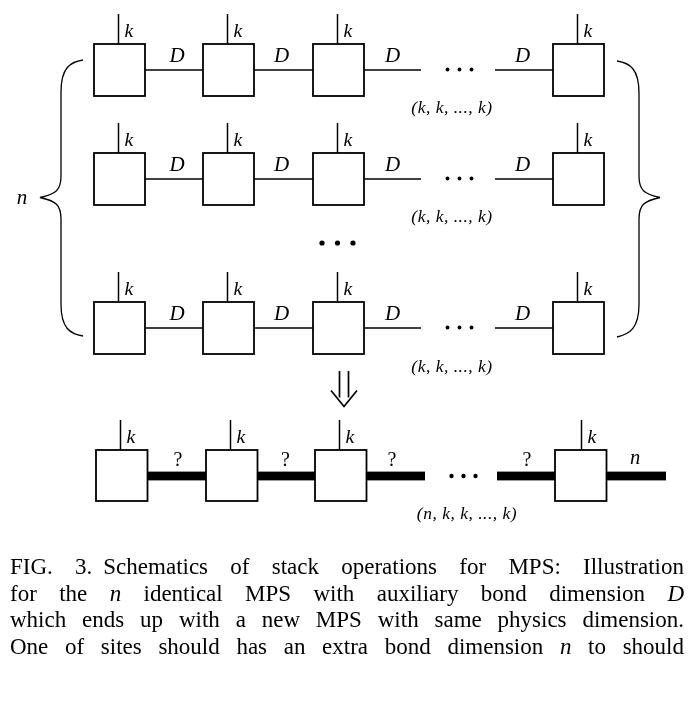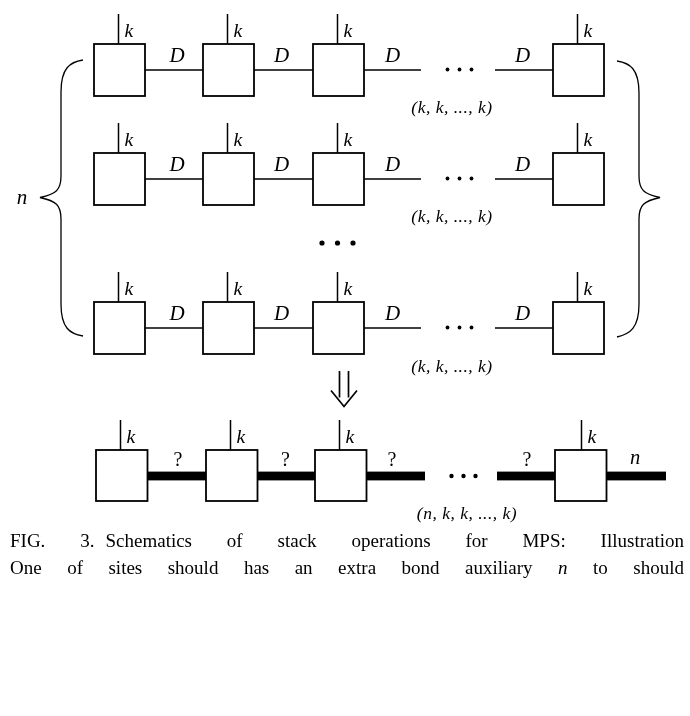--- a/index.html
+++ b/index.html
@@ -8,22 +8,22 @@
   svg{display:block;}
   svg text{font-family:"Liberation Serif","DejaVu Serif",serif;fill:#000;}
   .it{font-style:italic;}
   .klbl{font-size:19.5px;font-style:italic;}
   .dlbl{font-size:21px;font-style:italic;text-anchor:middle;}
   .qlbl{font-size:20px;text-anchor:middle;}
   .nlbl{font-size:20.5px;font-style:italic;text-anchor:middle;}
   .brace-n{font-size:21px;font-style:italic;text-anchor:middle;}
   .tuple{font-size:17.5px;font-style:italic;text-anchor:middle;letter-spacing:0.5px;}
   .stroke{stroke:#000;fill:none;}
-  .caption{position:absolute;left:0;top:528px;width:674px;padding:0 6px 0 10px;
-           font-size:19px;line-height:26.6px;}
+  .caption{position:absolute;left:0;top:554px;width:674px;padding:0 6px 0 10px;
+           font-size:23px;line-height:26.6px;}
   .cap-line{text-align:justify;text-align-last:justify;white-space:normal;}
   .fig-label{margin-right:11px;}
 </style>
 </head>
 <body>
 
 <div class="page">
 
   <svg width="690" height="548" viewBox="0 0 690 548">
 
@@ -182,16 +182,18 @@
       <text class="qlbl" x="285.5" y="466">?</text>
       <text class="qlbl" x="392" y="466">?</text>
       <text class="qlbl" x="527" y="466">?</text>
       <text class="nlbl" x="635" y="464">n</text>
       <text class="tuple" x="467" y="519">(n, k, k, ..., k)</text>
     </g>
   </svg>
 
   <div class="caption">
     <div class="cap-line"><span class="fig-label">FIG. 3.</span><span>Schematics of stack operations for MPS: Illustration</span></div>
-    <div class="cap-line"><span>One of sites should has an extra bond auxiliary </span><span class="it">n</span><span> to should</span></div>
+    <div class="cap-line"><span>for the </span><span class="it">n</span><span> identical MPS with auxiliary bond dimension </span><span class="it">D</span></div>
+    <div class="cap-line">which ends up with a new MPS with same physics dimension.</div>
+    <div class="cap-line"><span>One of sites should has an extra bond dimension </span><span class="it">n</span><span> to should</span></div>
   </div>
 
 </div>
 
 </body></html>

